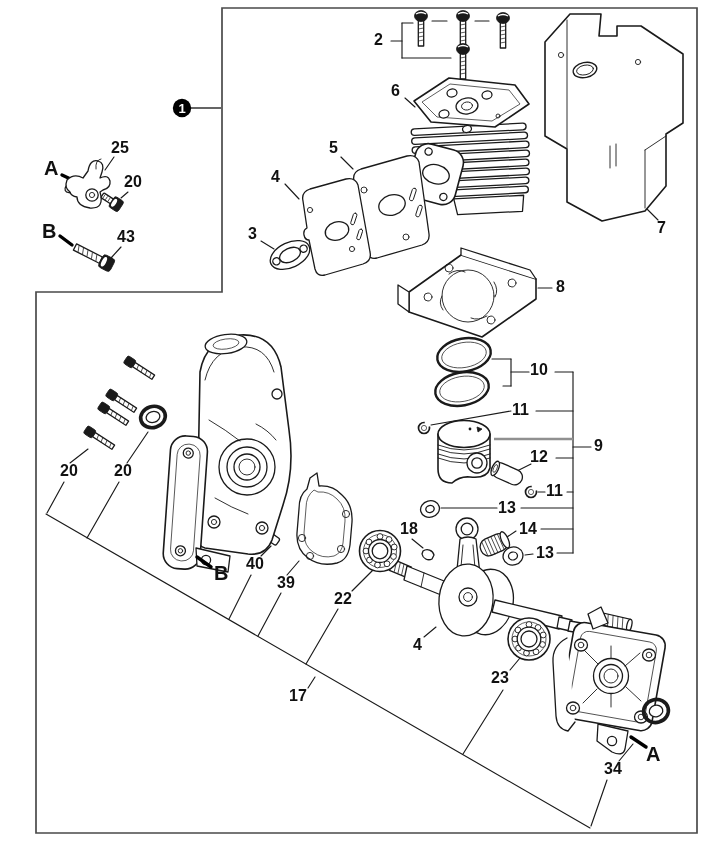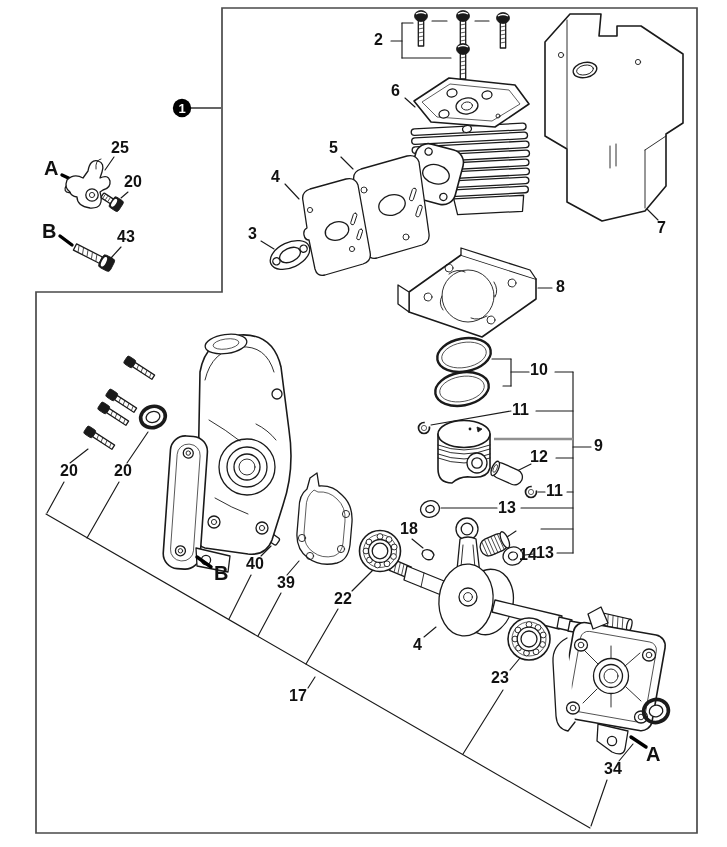--- a/index.html
+++ b/index.html
@@ -530,21 +530,21 @@
 <div class="lbl" style="left:657px;top:220px">7</div>
 <div class="lbl" style="left:556px;top:279px">8</div>
 
 <div class="lbl" style="left:530px;top:362px">10</div>
 <div class="lbl" style="left:512px;top:402px">11</div>
 <div class="lbl" style="left:594px;top:438px">9</div>
 <div class="lbl" style="left:530px;top:449px">12</div>
 <div class="lbl" style="left:546px;top:483px">11</div>
 <div class="lbl" style="left:498px;top:500px">13</div>
 <div class="lbl" style="left:400px;top:521px">18</div>
-<div class="lbl" style="left:519px;top:547px">14</div>
+<div class="lbl" style="left:519px;top:521px">14</div>
 <div class="lbl" style="left:536px;top:545px">13</div>
 <div class="lbl" style="left:413px;top:637px">4</div>
 
 <div class="lbl" style="left:60px;top:463px">20</div>
 <div class="lbl" style="left:114px;top:463px">20</div>
 <div class="lbl view" style="left:214px;top:563px">B</div>
 <div class="lbl" style="left:246px;top:556px">40</div>
 <div class="lbl" style="left:277px;top:575px">39</div>
 <div class="lbl" style="left:334px;top:591px">22</div>
 <div class="lbl" style="left:289px;top:688px">17</div>

